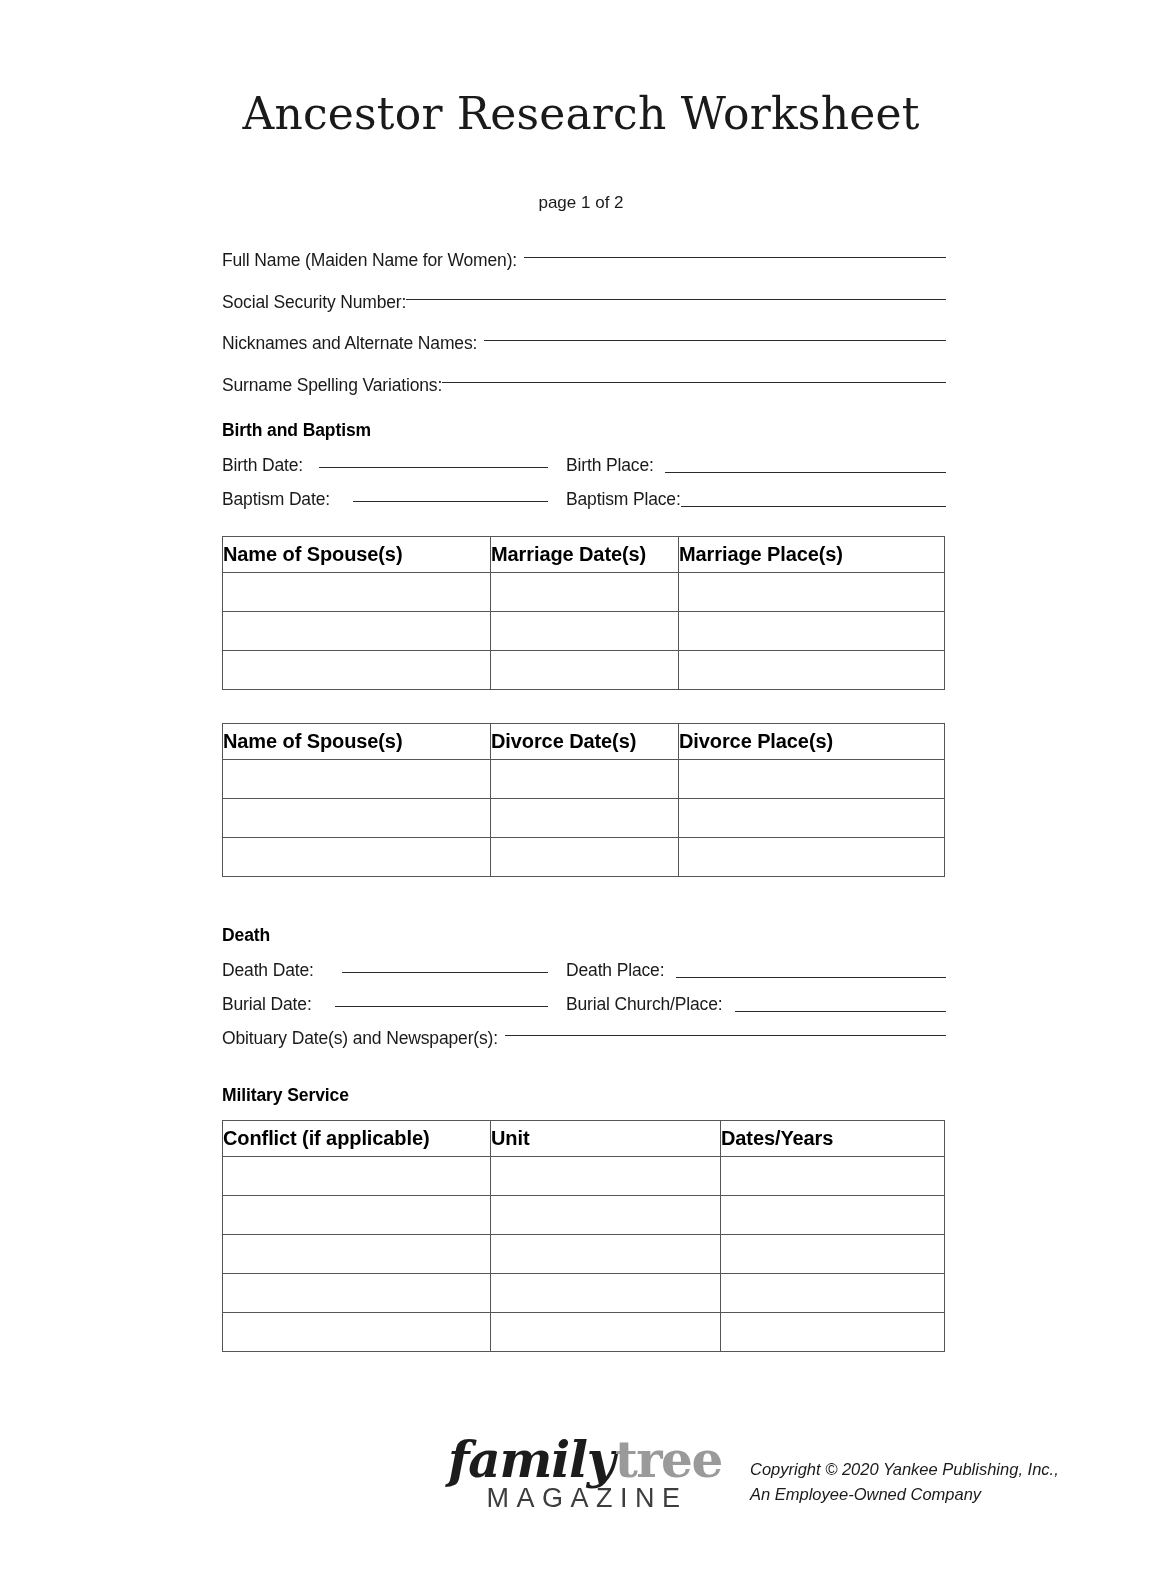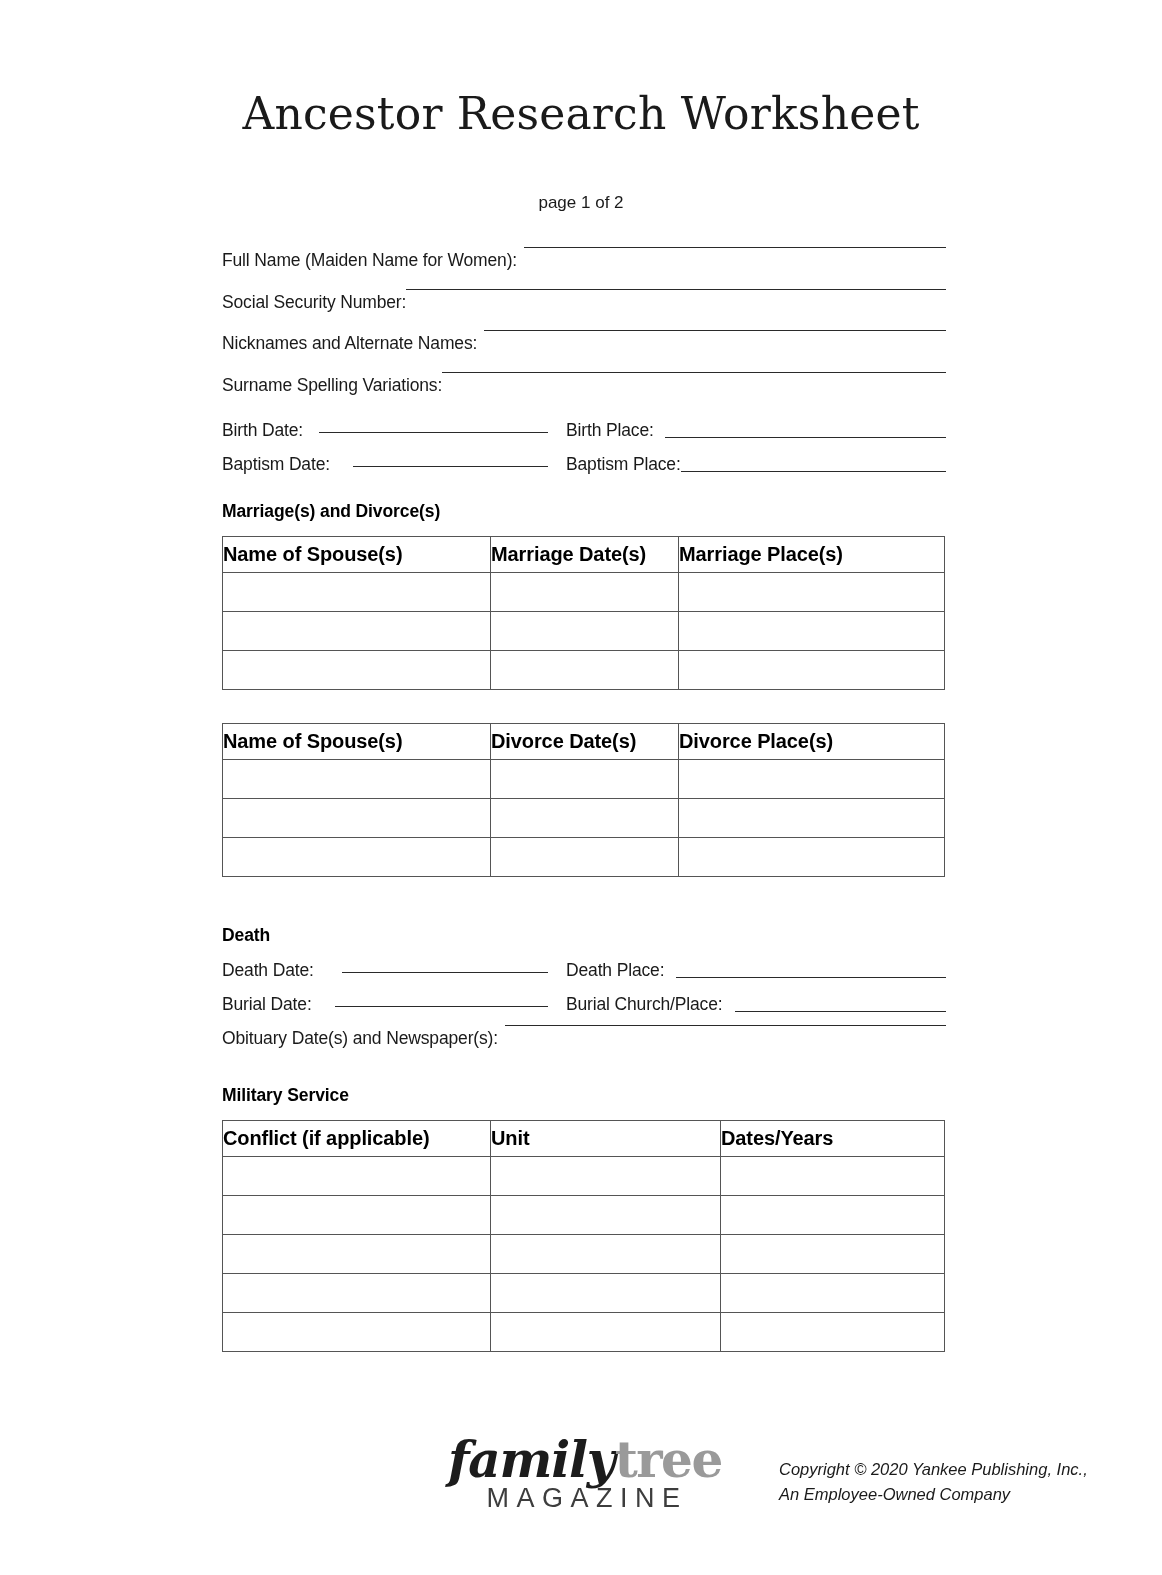--- a/index.html
+++ b/index.html
@@ -52,21 +52,21 @@
   .content {
     position: absolute;
     left: 222px;
     top: 250px;
     width: 724px;
   }
 
   
   .field-row {
     display: flex;
-    align-items: flex-start;
+    align-items: center;
     width: 724px;
     margin-bottom: 20.5px;
   }
   .field-label {
     font-size: 17.5px;
     white-space: nowrap;
     color: #1a1a1a;
     letter-spacing: -0.15px;
   }
   .rule {
@@ -163,21 +163,21 @@
     font-family: "Liberation Sans", sans-serif;
     font-size: 27px;
     letter-spacing: 7.5px;
     color: #3d3d3d;
     font-weight: 300;
     margin-top: -4px;
     padding-left: 8px;
   }
   .copyright {
     position: absolute;
-    left: 779px;
+    left: 750px;
     top: 32px;
     width: 320px;
     font-size: 16.5px;
     font-style: italic;
     line-height: 25px;
     color: #1a1a1a;
   }
 </style>
 </head>
 <body>
@@ -202,20 +202,21 @@
     <div class="field-row">
       <span class="field-label">Nicknames and Alternate Names:</span>
       <span class="rule gap-pre"></span>
     </div>
 
     <div class="field-row" style="margin-bottom:24px;">
       <span class="field-label">Surname Spelling Variations:</span>
       <span class="rule nogap"></span>
     </div>
 
+    <div class="section-heading" style="margin-bottom:14px;">Birth and Baptism</div>
 
     <div class="two-col">
       <div class="col-left">
         <span class="field-label">Birth Date:</span>
         <span class="rule nogap" style="margin-right:18px;"></span>
       </div>
       <div class="col-right">
         <span class="field-label">Birth Place:</span>
         <span class="rule gap-pre" style="margin-left:11px;"></span>
       </div>
@@ -225,21 +226,20 @@
       <div class="col-left">
         <span class="field-label">Baptism Date:</span>
         <span class="rule gap-pre" style="margin-right:18px;"></span>
       </div>
       <div class="col-right">
         <span class="field-label">Baptism Place:</span>
         <span class="rule nogap"></span>
       </div>
     </div>
 
-    <div class="section-heading" style="margin-bottom:14px;">Marriage(s) and Divorce(s)</div>
 
     <table class="ft">
       <colgroup>
           <col style="width:268px">
           <col style="width:188px">
           <col style="width:266px">
         </colgroup>
       <thead>
         <tr>
           <th>Name of Spouse(s)</th>

